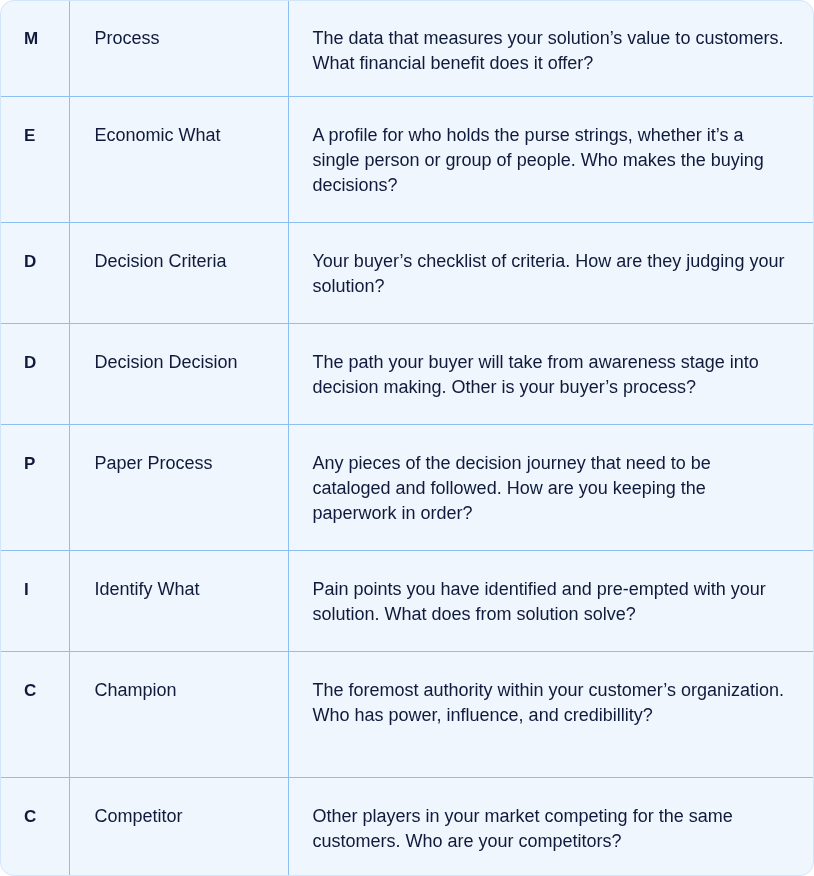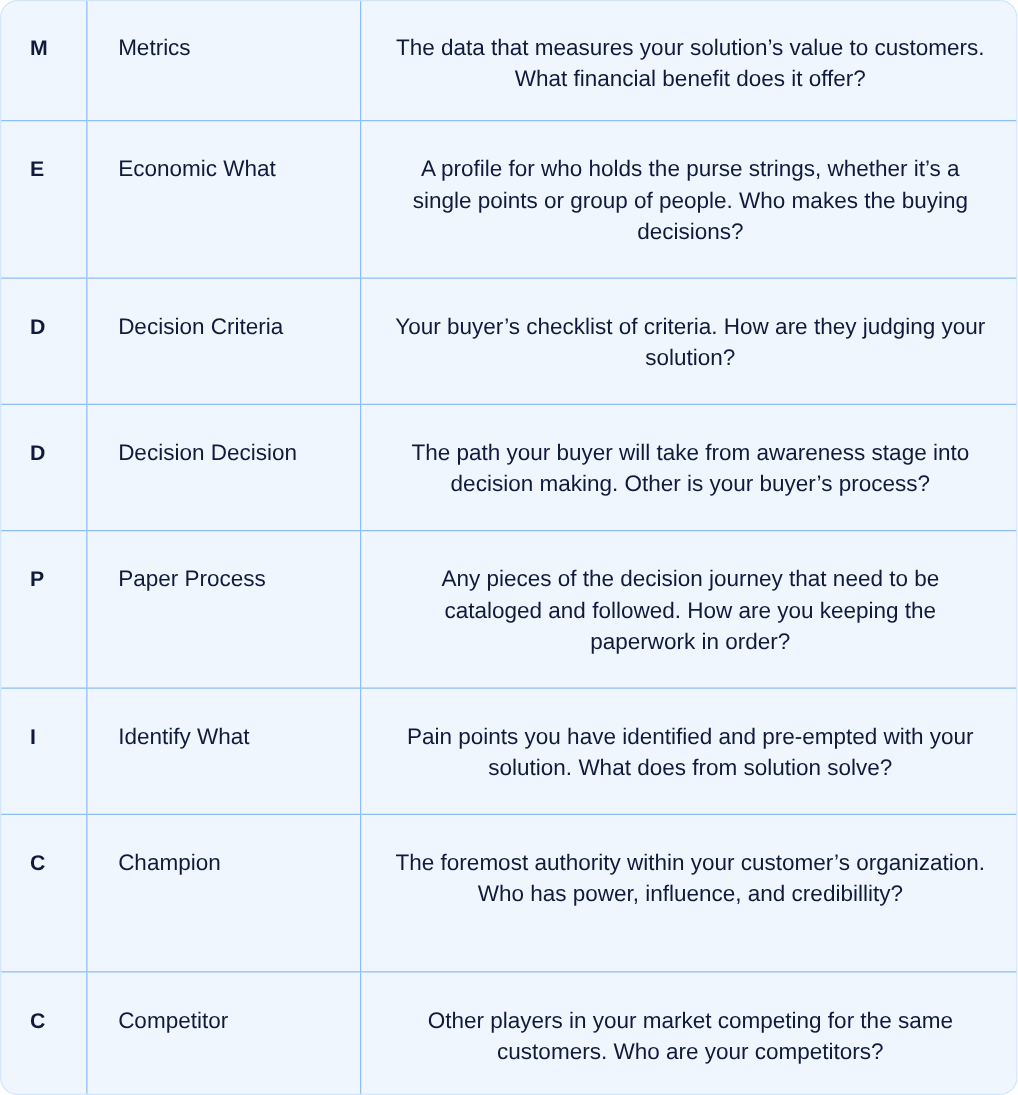--- a/index.html
+++ b/index.html
@@ -46,54 +46,53 @@
   td.letter .inner {
     padding: 26px 0 0 24px;
     font-weight: bold;
     font-size: 17px;
   }
   td.term .inner {
     padding: 26px 0 0 25px;
   }
   td.desc .inner {
     padding: 26px 22px 0 24px;
-    text-align: center;
   }
 </style>
 </head>
 <body>
 
 <div class="card">
   <table class="meddpicc">
     <colgroup>
       <col class="c-letter">
       <col class="c-term">
       <col class="c-desc">
     </colgroup>
     <tbody>
       <tr style="height:96px">
         <td class="letter">
             <div class="inner">M</div>
           </td>
         <td class="term">
-            <div class="inner">Metrics</div>
+            <div class="inner">Process</div>
           </td>
         <td class="desc">
             <div class="inner">The data that measures your solution’s value to customers. What financial benefit does it offer?</div>
           </td>
       </tr>
       <tr style="height:126px">
         <td class="letter">
             <div class="inner">E</div>
           </td>
         <td class="term">
             <div class="inner">Economic What</div>
           </td>
         <td class="desc">
-            <div class="inner">A profile for who holds the purse strings, whether it’s a single points or group of people. Who makes the buying decisions?</div>
+            <div class="inner">A profile for who holds the purse strings, whether it’s a single person or group of people. Who makes the buying decisions?</div>
           </td>
       </tr>
       <tr style="height:101px">
         <td class="letter">
             <div class="inner">D</div>
           </td>
         <td class="term">
             <div class="inner">Decision Criteria</div>
           </td>
         <td class="desc">

